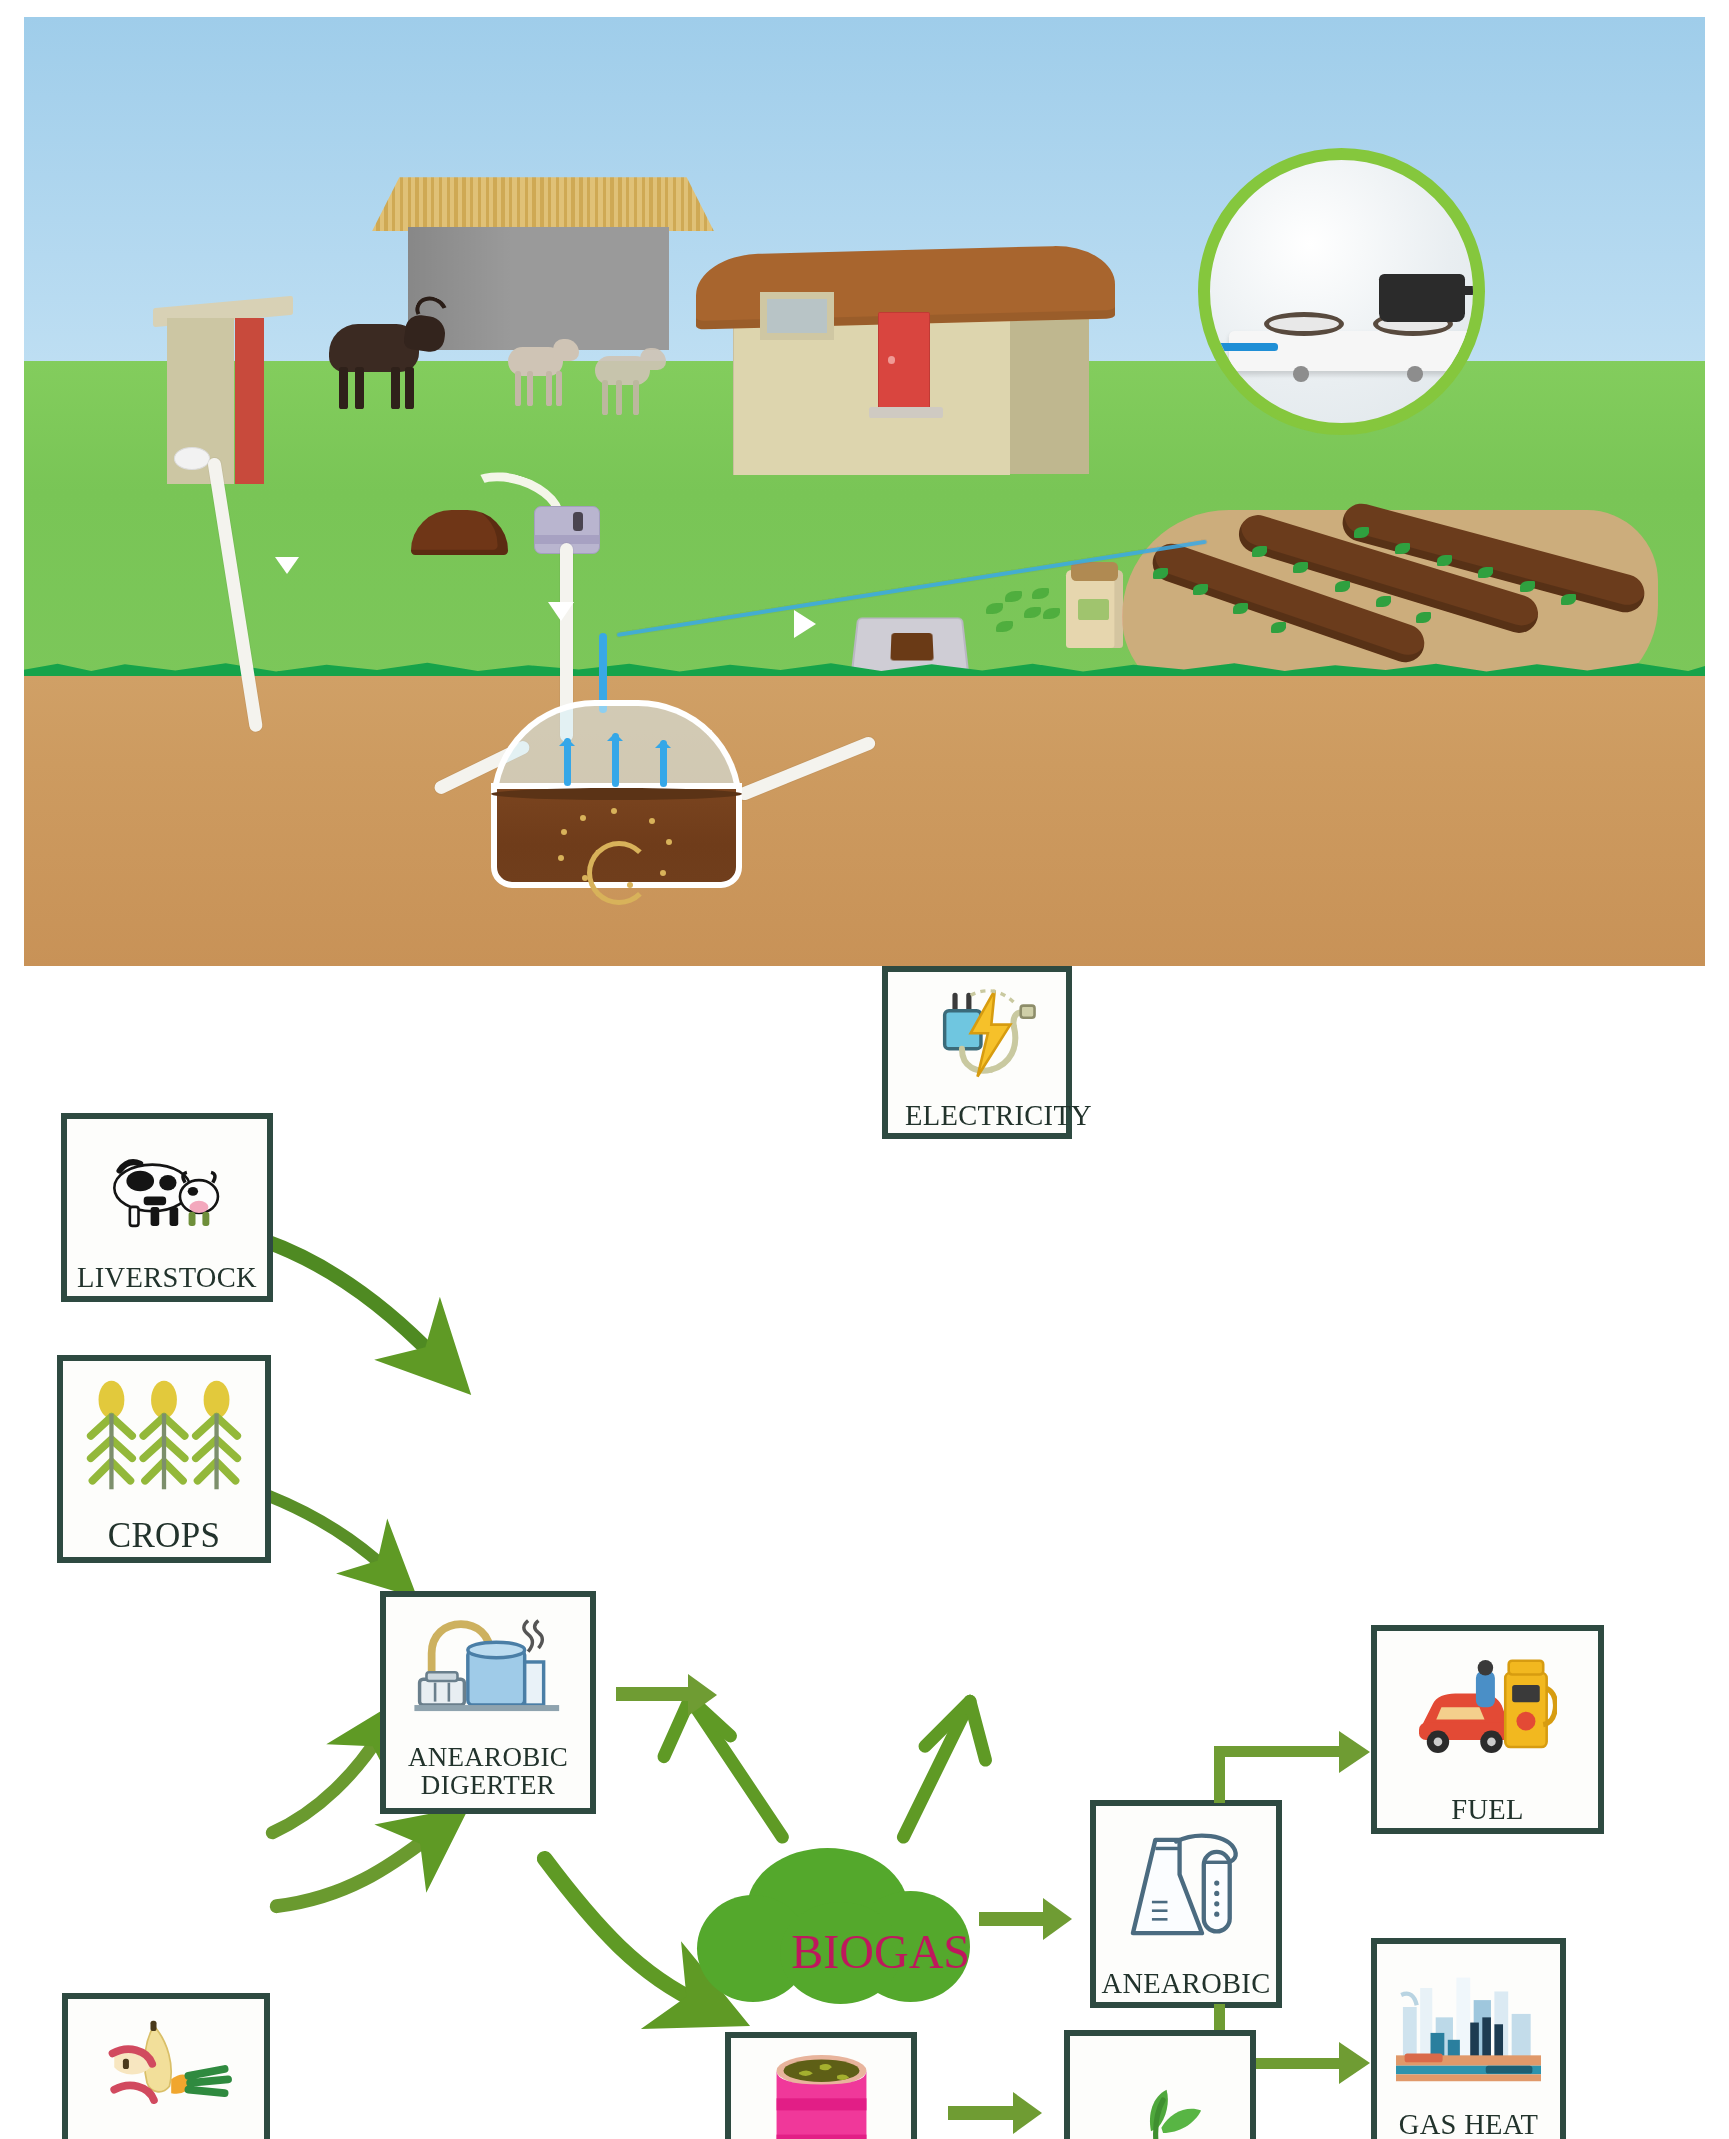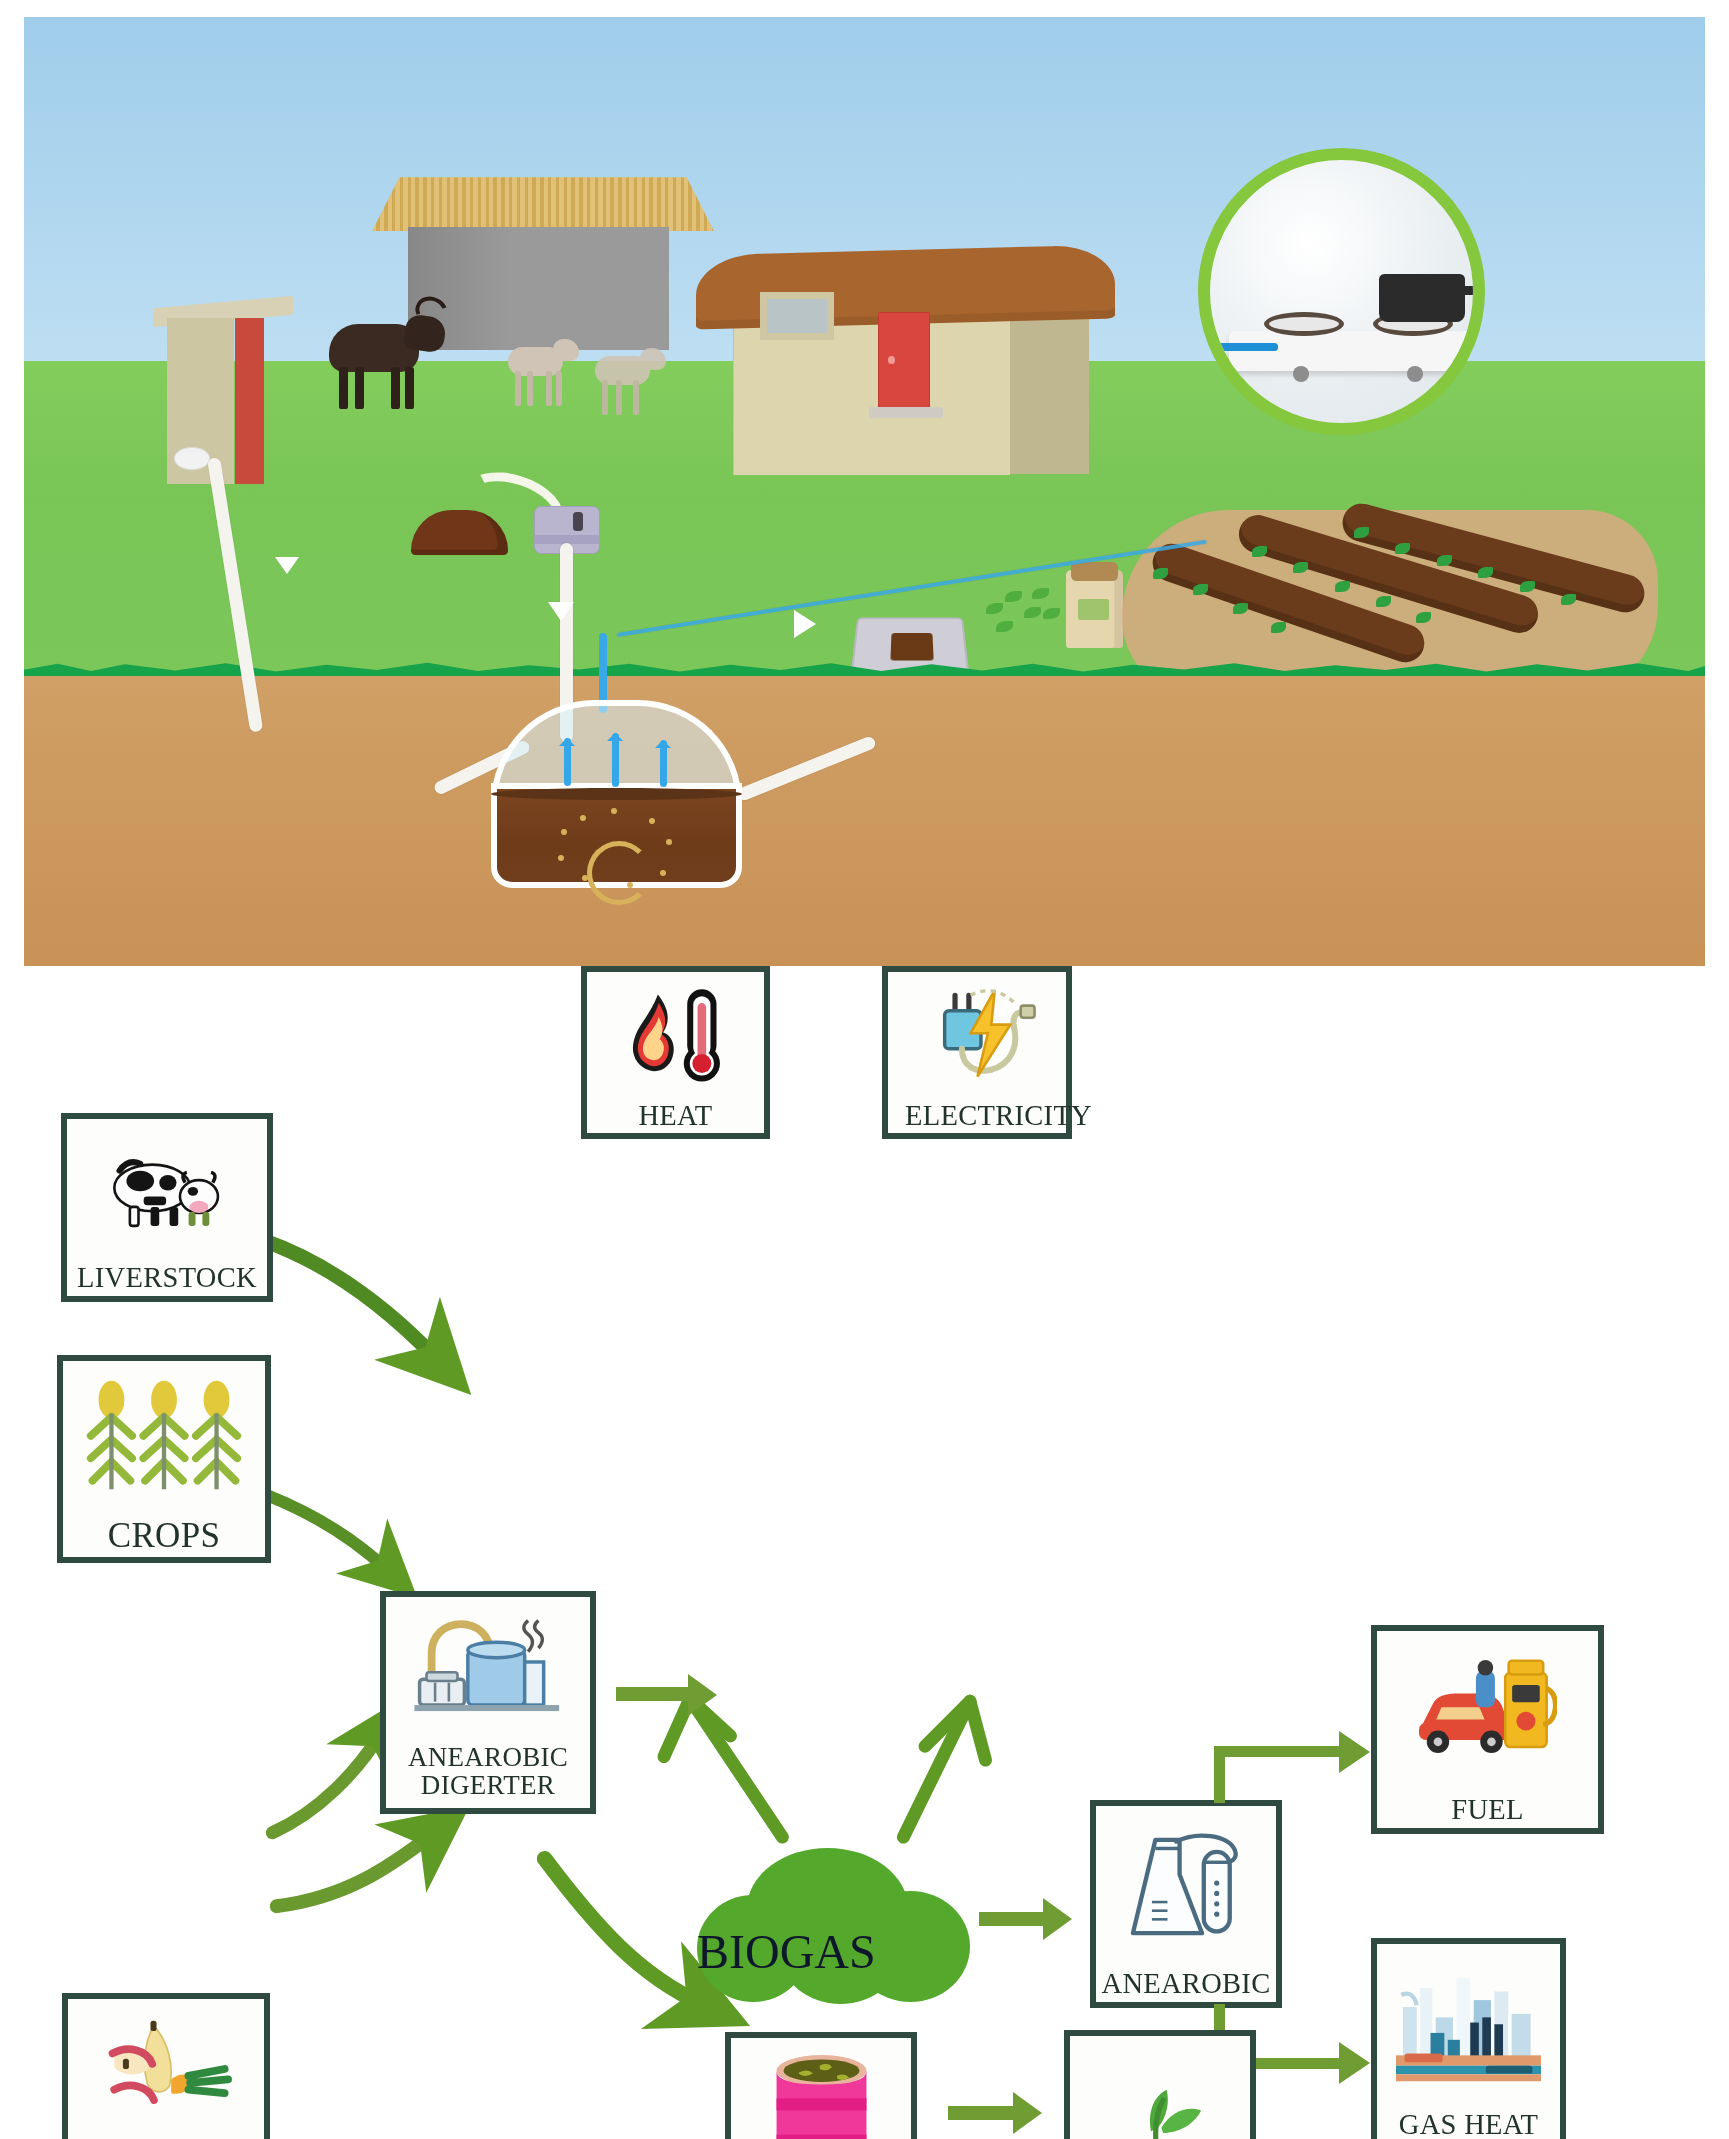--- a/index.html
+++ b/index.html
@@ -175,22 +175,22 @@
   }
   .node .cap.two{font-size:27px;}
   .node .cap.big{font-size:35px;}
 
   
   #biogas-cloud{
     position:absolute;left:697px;top:873px;width:273px;height:164px;
   }
   .cloud-lobe{position:absolute;background:#54a82c;border-radius:50%;}
   .cloud-label{
-    position:absolute;left:0;right:0;top:83px;text-align:left;
-    font-size:48px;color:#0f172a;font-family:"Liberation Serif", serif;z-index:4;
+    position:absolute;left:0;right:0;top:83px;text-align:right;
+    font-size:48px;color:#be185d;font-family:"Liberation Serif", serif;z-index:4;
   }
 
   
   .bar{position:absolute;background:#6f9c33;}
   .tri{position:absolute;width:0;height:0;border-style:solid;}
 
   svg.curve{position:absolute;left:0;top:0;width:1729px;height:1171px;overflow:visible;pointer-events:none;}
 </style>
 </head>
 <body>
@@ -449,36 +449,20 @@
   <div class="tri" style="left:688px;top:706px;border-width:21px 0 21px 29px;border-color:transparent transparent transparent #6f9c33;"></div>
 
   <div id="biogas-cloud">
     <div class="cloud-lobe" style="left:50px;top:7px;width:161px;height:121px;"></div>
     <div class="cloud-lobe" style="left:0px;top:54px;width:112px;height:107px;"></div>
     <div class="cloud-lobe" style="left:154px;top:50px;width:119px;height:111px;"></div>
     <div class="cloud-lobe" style="left:83px;top:61px;width:121px;height:102px;"></div>
     <div class="cloud-label">BIOGAS</div>
   </div>
 
-  <div class="node" style="left:581px;top:-1.7px;width:189px;height:173px;">
-    <div class="art">
-      <svg width="112" height="102" viewBox="0 0 130 118">
-        <path d="M44 12 C 58 30 58 44 50 56 C 58 58 64 68 62 80 C 60 96 46 104 34 100 C 20 96 12 82 16 66 C 20 48 34 38 44 12 Z" fill="#1a1a1a"></path>
-        <path d="M45 22 C 55 38 54 48 48 58 C 55 62 58 70 56 80 C 54 92 43 98 34 94 C 23 90 18 78 22 66 C 26 52 38 44 45 22 Z" fill="#e53935"></path>
-        <path d="M45 38 C 51 50 50 56 46 64 C 51 68 52 74 50 80 C 47 88 40 90 34 87 C 27 84 25 76 28 68 C 31 58 41 52 45 38 Z" fill="#ffd48a"></path>
-        <rect x="78" y="6" width="34" height="82" rx="17" fill="#111"></rect>
-        <circle cx="95" cy="92" r="21" fill="#111"></circle>
-        <rect x="85" y="14" width="20" height="70" rx="10" fill="#fff"></rect>
-        <circle cx="95" cy="92" r="14" fill="#fff"></circle>
-        <rect x="90" y="22" width="10" height="66" rx="5" fill="#e36b7a"></rect>
-        <circle cx="95" cy="92" r="11" fill="#d6202f"></circle>
-      </svg>
-    </div>
-    <div class="cap">HEAT</div>
-  </div>
 
   <div class="node" style="left:882px;top:-1.7px;width:190px;height:173px;padding-left:43px;">
     <div class="art">
       <svg width="121" height="104" viewBox="0 0 140 120">
         <path d="M44 14 L44 34 M60 14 L60 34" stroke="#3b3b3b" stroke-width="6" stroke-linecap="round"></path>
         <rect x="32" y="32" width="42" height="44" rx="5" fill="#6fc6e0" stroke="#3b6b7a" stroke-width="4"></rect>
         <path d="M52 76 C 52 98 70 104 86 100" stroke="#c9c9a0" stroke-width="7" fill="none" stroke-linecap="round"></path>
         <path d="M86 100 C 108 94 118 74 112 50" stroke="#c9c9a0" stroke-width="7" fill="none" stroke-linecap="round"></path>
         <path d="M112 50 C 110 38 116 32 124 34" stroke="#c9c9a0" stroke-width="7" fill="none" stroke-linecap="round"></path>
         <rect x="120" y="26" width="16" height="14" rx="3" fill="#cfcfa8" stroke="#8d8d6a" stroke-width="3"></rect>

